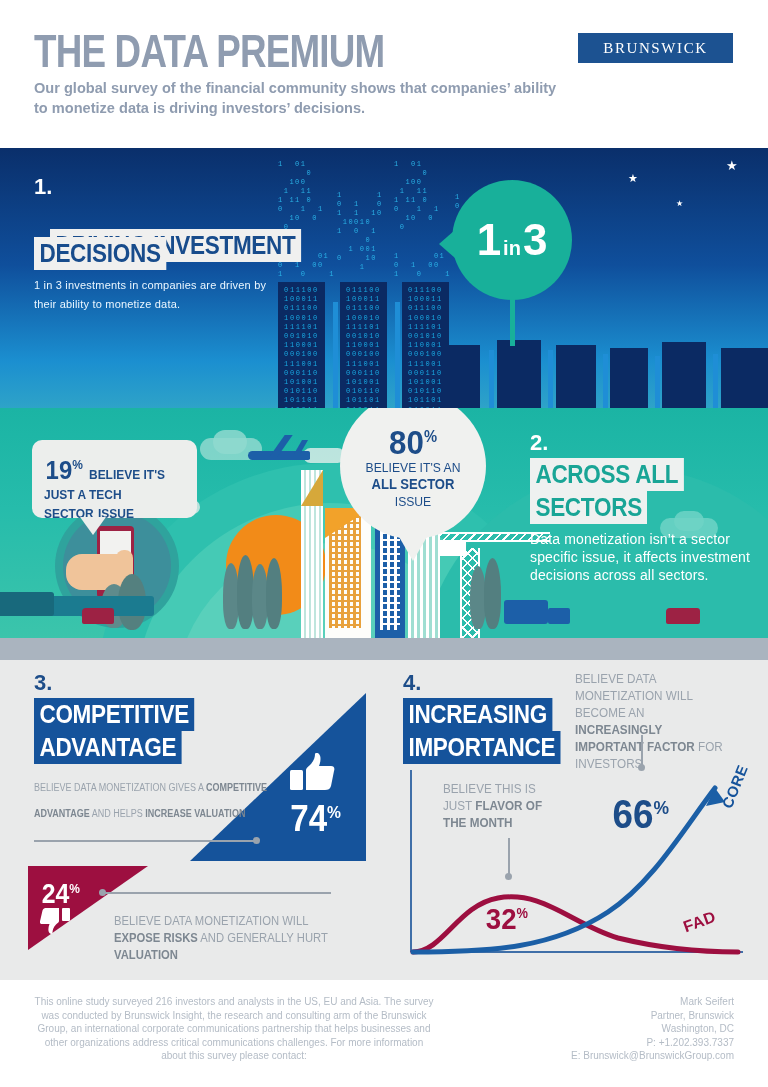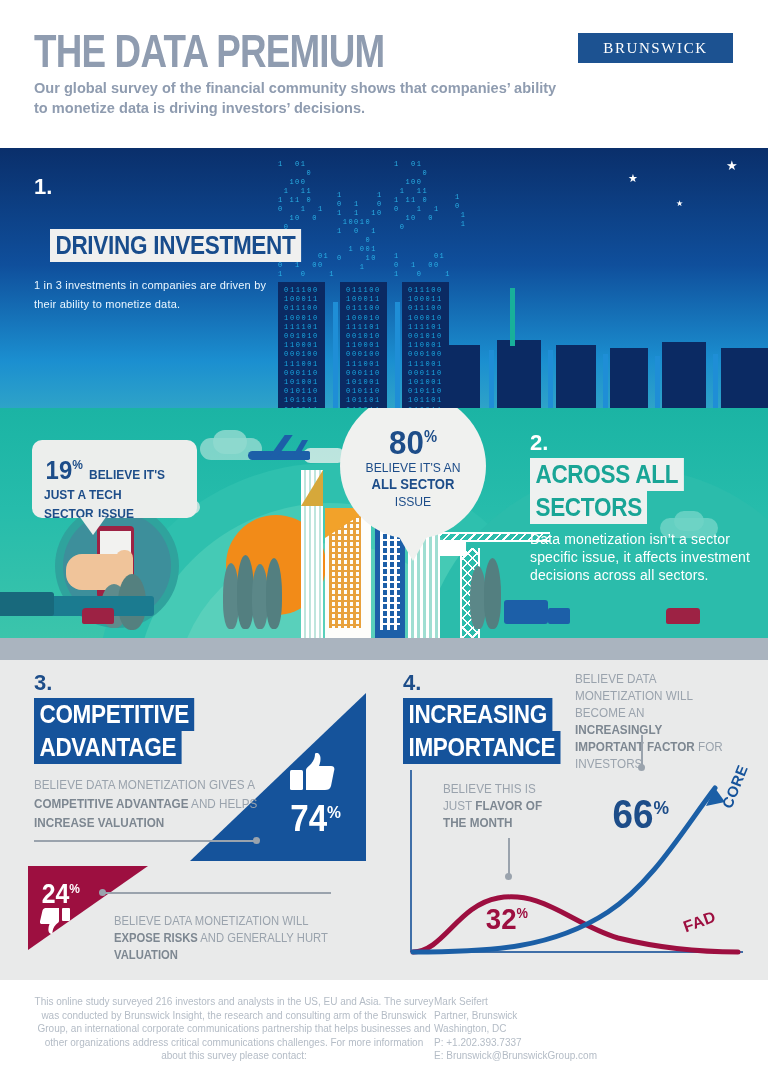--- a/index.html
+++ b/index.html
@@ -142,21 +142,21 @@
   
   .sec34 { position:absolute; left:0; top:660px; width:768px; height:320px; background:#e9eaea; }
   .panelnum { position:absolute; color:#1d4d89; font-size:22px; font-weight:bold; }
   .hl-box-navy {
     display:inline-block; background:#15539b; color:#ffffff;
     font-size:25px; font-weight:bold; line-height:30px; padding:1px 6px 2px 6px;
     letter-spacing:-.3px; transform:scaleX(.9); transform-origin:left center; white-space:nowrap;
   }
   .cond { transform:scaleX(.9); transform-origin:left top; display:block; }
   .s3-body { position:absolute; left:34px; top:115px; width:260px;
-    color:#9aa3ad; font-size:13px; line-height:19px; }
+    color:#9aa3ad; font-size:10px; line-height:26px; }
   .s3-body b { color:#7d8791; }
 
   .tri-blue {
     position:absolute; left:190px; top:33px; width:176px; height:168px;
     background:#15539b; clip-path: polygon(100% 0, 100% 100%, 0 100%);
   }
   .tri-red {
     position:absolute; left:28px; top:206px; width:120px; height:84px;
     background:#9d0f40; clip-path: polygon(0 0, 100% 0, 0 100%);
   }
@@ -186,21 +186,21 @@
   .p32 sup { font-size:14px; }
   .lbl-core { position:absolute; left:712px; top:118px; color:#15539b; font-weight:bold;
     font-size:15px; transform: rotate(-68deg); letter-spacing:.5px; }
   .lbl-fad { position:absolute; left:683px; top:253px; color:#9d0f40; font-weight:bold;
     font-size:16px; transform: rotate(-20deg); letter-spacing:.5px; }
 
   
   .footer { position:absolute; left:0; top:980px; width:768px; height:107px; background:#ffffff; }
   .foot-left { position:absolute; left:34px; top:15px; width:400px;
     color:#b4bcc6; font-size:10px; line-height:13.5px;text-align:center; }
-  .foot-right { position:absolute; right:34px; top:15px; width:300px; text-align:left;
+  .foot-right { position:absolute; right:34px; top:15px; width:300px; text-align:right;
     color:#b4bcc6; font-size:10px; line-height:13.5px; }
 </style>
 </head>
 <body>
 
 <div class="page">
 
   <div class="header">
     <div class="title-main">THE DATA PREMIUM</div>
     <div class="title-sub">Our global survey of the financial community shows that companies’ ability to monetize data is driving investors’ decisions.</div>
@@ -308,23 +308,31 @@
     <div class="bldg" style="left:610px;top:200px;width:38px;height:60px;"></div>
     <div class="bldg-mast" style="left:655px;height:52px;"></div>
     <div class="bldg" style="left:662px;top:194px;width:44px;height:66px;"></div>
     <div class="bldg-mast" style="left:713px;height:54px;"></div>
     <div class="bldg" style="left:721px;top:200px;width:47px;height:60px;"></div>
 
     <div class="s1-num">1.</div>
     <div class="s1-h1">
       <span class="hl-box">DRIVING INVESTMENT</span>
     </div>
+    <div class="s1-h2">
+      <span class="hl-box">DECISIONS</span>
+    </div>
     <div class="s1-body">1 in 3 investments in companies are driven by their ability to monetize data.</div>
 
     <div class="bubble1-tail"></div>
+    <div class="bubble1">
+      <div class="b1-txt">
+        <span class="big">1</span><span class="sm">in</span><span class="big">3</span>
+      </div>
+    </div>
   </div>
 
   <div class="sec2">
 
     <div class="teal-ring" style="left:95px;top:55px;width:470px;height:470px;background:#2ec0ae;"></div>
     <div class="teal-ring" style="left:135px;top:95px;width:390px;height:390px;background:#45cab5;"></div>
     <div class="teal-ring" style="left:175px;top:135px;width:310px;height:310px;background:#59d0bb;"></div>
     <div class="teal-ring" style="left:420px;top:60px;width:420px;height:420px;background:#2bbcab;"></div>
 
     <div class="teal-ring" style="left:55px;top:96px;width:124px;height:124px;background:#2fa39d;"></div>

